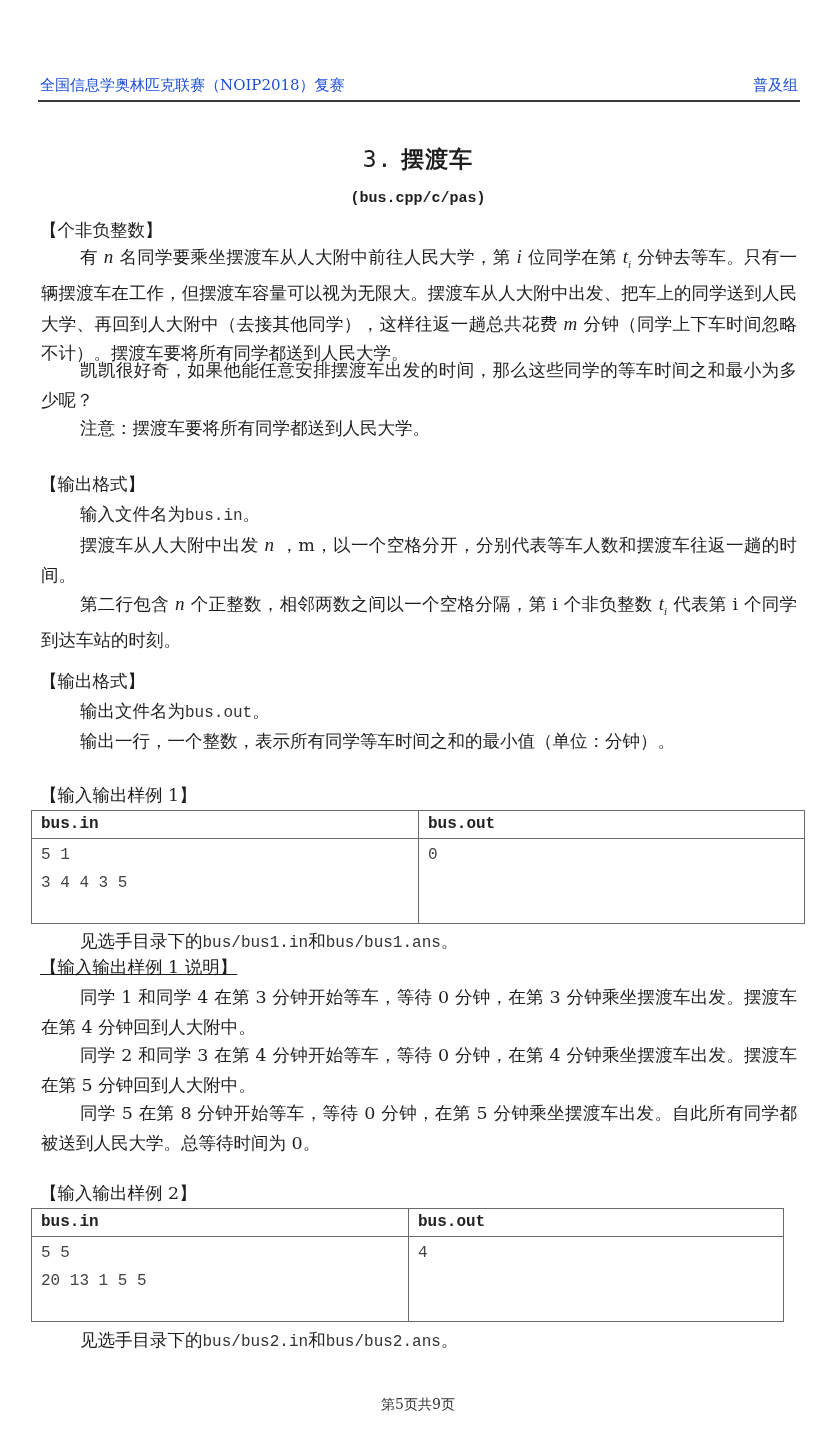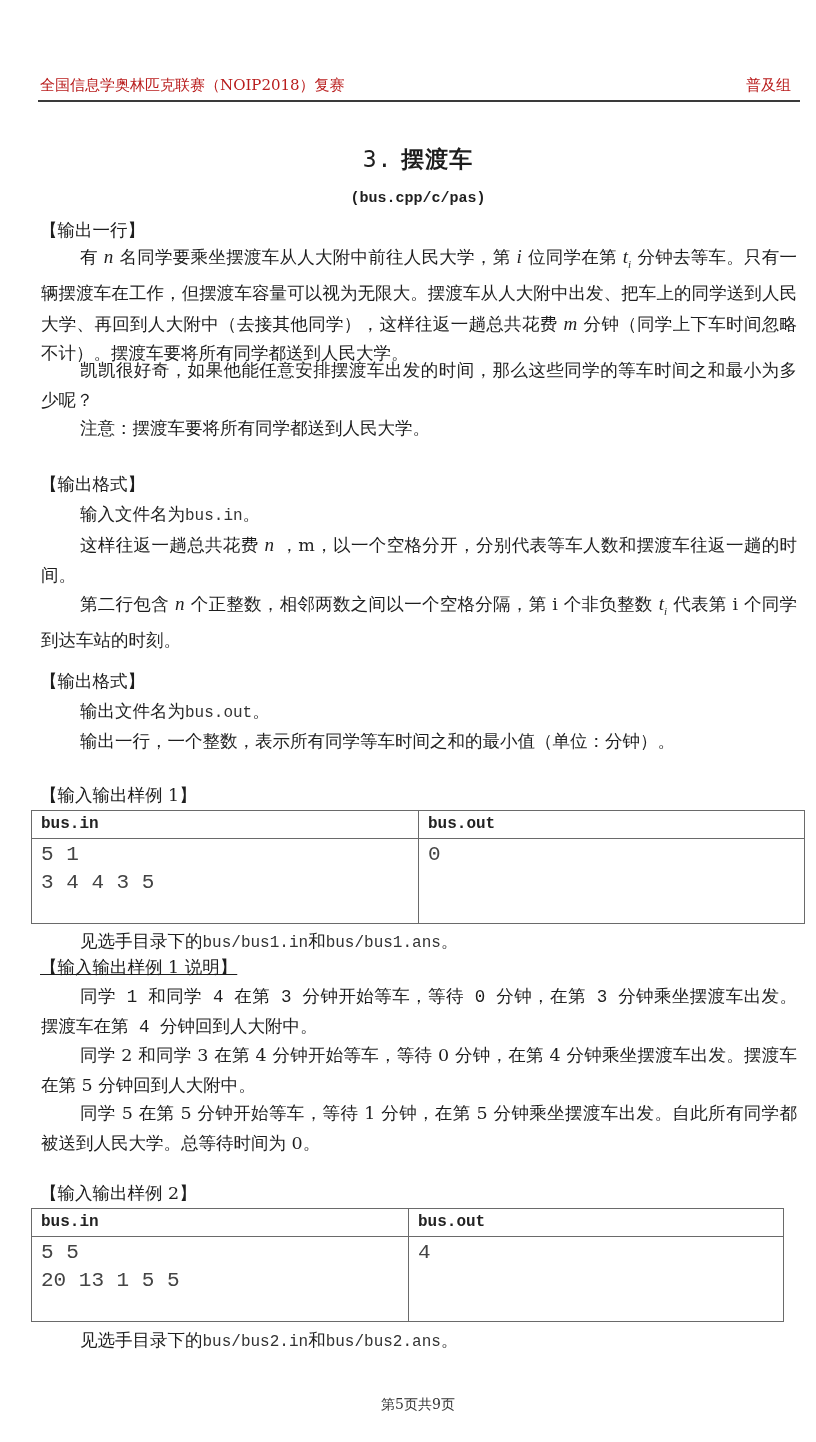--- a/index.html
+++ b/index.html
@@ -4,24 +4,24 @@
 <style>
   html, body { margin: 0; padding: 0; background: #ffffff; }
   body {
     width: 816px; height: 1442px; position: relative; overflow: hidden;
     font-family: "DejaVu Serif", "Liberation Serif", serif;
     color: #1e1e1e;
   }
   .page-header {
     position: absolute; left: 38px; top: 74px; width: 762px; height: 26px;
     border-bottom: 2px solid #3a3a3a;
-    font-size: 15px; color: #b91c1c;
+    font-size: 15px; color: #1d4ed8;
   }
   .page-header .left { position: absolute; left: 2px; top: 2px; }
-  .page-header .right { position: absolute; right: 9px; top: 2px; }
+  .page-header .right { position: absolute; right: 2px; top: 2px; }
   .title {
     position: absolute; left: 0; width: 836px; top: 144px; text-align: center;
     font-size: 23px; font-weight: bold; letter-spacing: 1px;
   }
   .title .num { font-family: "DejaVu Sans Mono", "Liberation Mono", monospace; font-weight: normal; }
   .subtitle {
     position: absolute; left: 0; width: 836px; top: 190px; text-align: center;
     font-family: "Liberation Mono", "DejaVu Sans Mono", monospace; font-weight: bold; font-size: 15px;
   }
   .sec { position: absolute; left: 40px; font-size: 17.5px; }
@@ -32,45 +32,45 @@
   }
   .para .m { font-family: "Liberation Serif", "DejaVu Serif", serif; font-style: italic; font-size: 19px; padding: 0 6px; }
   .para .code { font-family: "Liberation Mono", "DejaVu Sans Mono", monospace; font-size: 16px; color: #333; }
   .para sub { font-size: 11px; }
   table.io {
     position: absolute; border-collapse: collapse; border: 1.5px solid #6a6a6a;
     font-family: "Liberation Mono", "DejaVu Sans Mono", monospace;
   }
   table.io th, table.io td { border: 1.5px solid #6a6a6a; text-align: left; vertical-align: top; padding: 0 9px; }
   table.io th { font-weight: bold; font-size: 16px; height: 27px; line-height: 27px; color: #222; }
-  table.io td { font-size: 21px; color: #444; line-height: 28px; padding-top: 2px; }
+  table.io td { font-size: 16px; color: #444; line-height: 28px; padding-top: 2px; }
   .footer { position: absolute; left: 0; width: 836px; top: 1396px; text-align: center; font-size: 14px; color: #333; }
 </style>
 </head>
 <body>
 
 <div class="page-header">
   <span class="left">全国信息学奥林匹克联赛（NOIP2018）复赛</span>
   <span class="right">普及组</span>
 </div>
 
 <div class="title">
   <span class="num">3.</span>
   <span>摆渡车</span>
 </div>
 <div class="subtitle">(bus.cpp/c/pas)</div>
 
-<div class="sec" style="top:218px;">【输出一行】</div>
+<div class="sec" style="top:218px;">【个非负整数】</div>
 <div class="para" style="top:242px;"><span>有</span><span class="m">n</span><span>名同学要乘坐摆渡车从人大附中前往人民大学，第</span><span class="m">i</span><span>位同学在第</span><span class="m"><span>t</span><sub>i</sub></span><span>分钟去等车。只有一辆摆渡车在工作，但摆渡车容量可以视为无限大。摆渡车从人大附中出发、把车上的同学送到人民大学、再回到人大附中（去接其他同学），这样往返一趟总共花费</span><span class="m">m</span><span>分钟（同学上下车时间忽略不计）。摆渡车要将所有同学都送到人民大学。</span></div>
 <div class="para" style="top:356px;">凯凯很好奇，如果他能任意安排摆渡车出发的时间，那么这些同学的等车时间之和最小为多少呢？</div>
 <div class="para" style="top:414px;">注意：摆渡车要将所有同学都送到人民大学。</div>
 
 <div class="sec" style="top:472px;">【输出格式】</div>
 <div class="para" style="top:500px;"><span>输入文件名为</span><span class="code">bus.in</span><span>。</span></div>
-<div class="para" style="top:530px;"><span>这样往返一趟总共花费</span><span class="m">n</span><span>，m，以一个空格分开，分别代表等车人数和摆渡车往返一趟的时间。</span></div>
+<div class="para" style="top:530px;"><span>摆渡车从人大附中出发</span><span class="m">n</span><span>，m，以一个空格分开，分别代表等车人数和摆渡车往返一趟的时间。</span></div>
 <div class="para" style="top:589px;"><span>第二行包含</span><span class="m">n</span><span>个正整数，相邻两数之间以一个空格分隔，第 i 个非负整数</span><span class="m"><span>t</span><sub>i</sub></span><span>代表第 i 个同学到达车站的时刻。</span></div>
 
 <div class="sec" style="top:669px;">【输出格式】</div>
 <div class="para" style="top:697px;"><span>输出文件名为</span><span class="code">bus.out</span><span>。</span></div>
 <div class="para" style="top:727px;">输出一行，一个整数，表示所有同学等车时间之和的最小值（单位：分钟）。</div>
 
 <div class="sec" style="top:783px;">【输入输出样例 1】</div>
 <table class="io" style="left:31px; top:810px; width:774px;">
   <tbody>
       <tr>
@@ -84,23 +84,23 @@
     </td>
     <td>
       <div>0</div>
     </td>
   </tr>
 </tbody>
   </table>
 <div class="para" style="top:927px;"><span>见选手目录下的</span><span class="code">bus/bus1.in</span><span>和</span><span class="code">bus/bus1.ans</span><span>。</span></div>
 
 <div class="sec" style="top:955px;text-decoration:underline;">【输入输出样例 1 说明】</div>
-<div class="para" style="top:983px;font-family:Liberation Mono, monospace;">同学 1 和同学 4 在第 3 分钟开始等车，等待 0 分钟，在第 3 分钟乘坐摆渡车出发。摆渡车在第 4 分钟回到人大附中。</div>
+<div class="para" style="top:983px;">同学 1 和同学 4 在第 3 分钟开始等车，等待 0 分钟，在第 3 分钟乘坐摆渡车出发。摆渡车在第 4 分钟回到人大附中。</div>
 <div class="para" style="top:1041px;">同学 2 和同学 3 在第 4 分钟开始等车，等待 0 分钟，在第 4 分钟乘坐摆渡车出发。摆渡车在第 5 分钟回到人大附中。</div>
-<div class="para" style="top:1099px;">同学 5 在第 5 分钟开始等车，等待 1 分钟，在第 5 分钟乘坐摆渡车出发。自此所有同学都被送到人民大学。总等待时间为 0。</div>
+<div class="para" style="top:1099px;">同学 5 在第 8 分钟开始等车，等待 0 分钟，在第 5 分钟乘坐摆渡车出发。自此所有同学都被送到人民大学。总等待时间为 0。</div>
 
 <div class="sec" style="top:1181px;">【输入输出样例 2】</div>
 <table class="io" style="left:31px; top:1208px; width:753px;">
   <tbody>
       <tr>
     <th style="width:358px;">bus.in</th>
     <th>bus.out</th>
   </tr>
   <tr>
     <td style="height:82px;">

